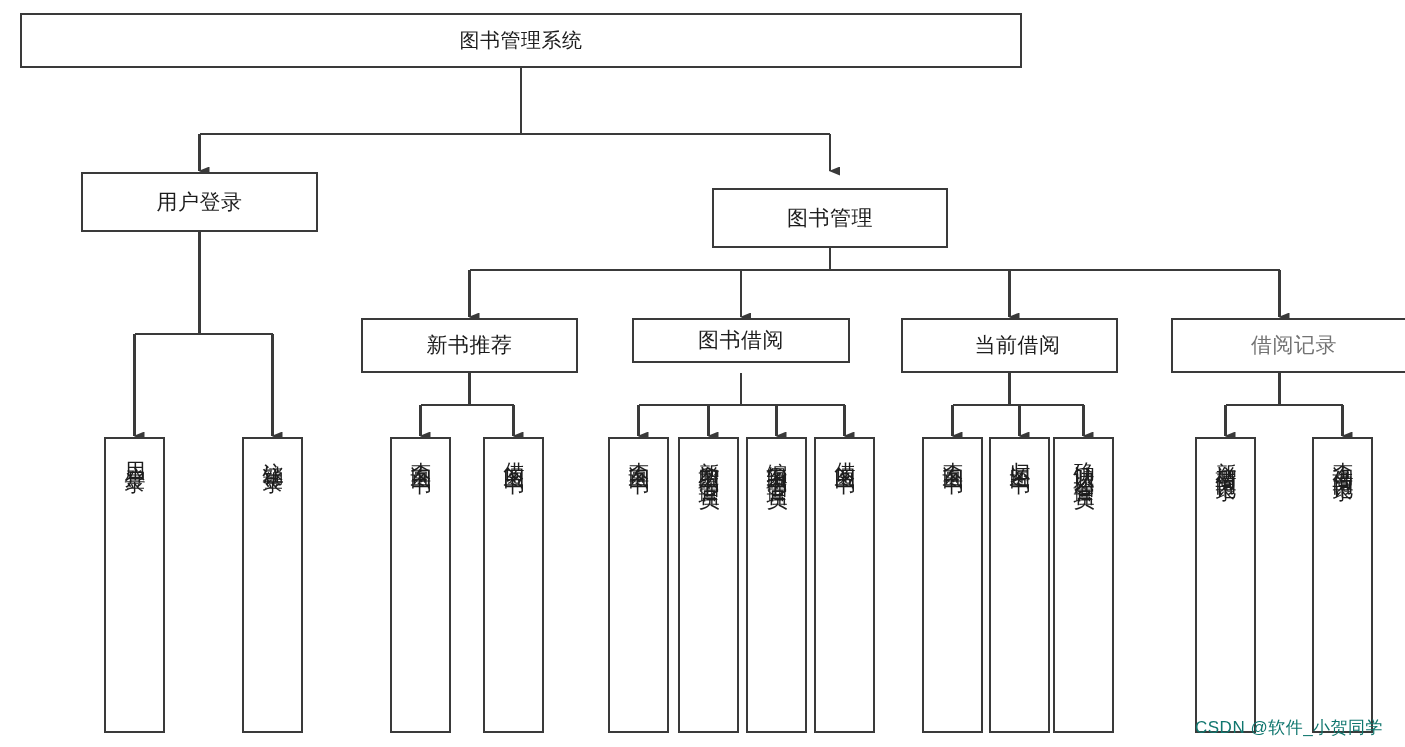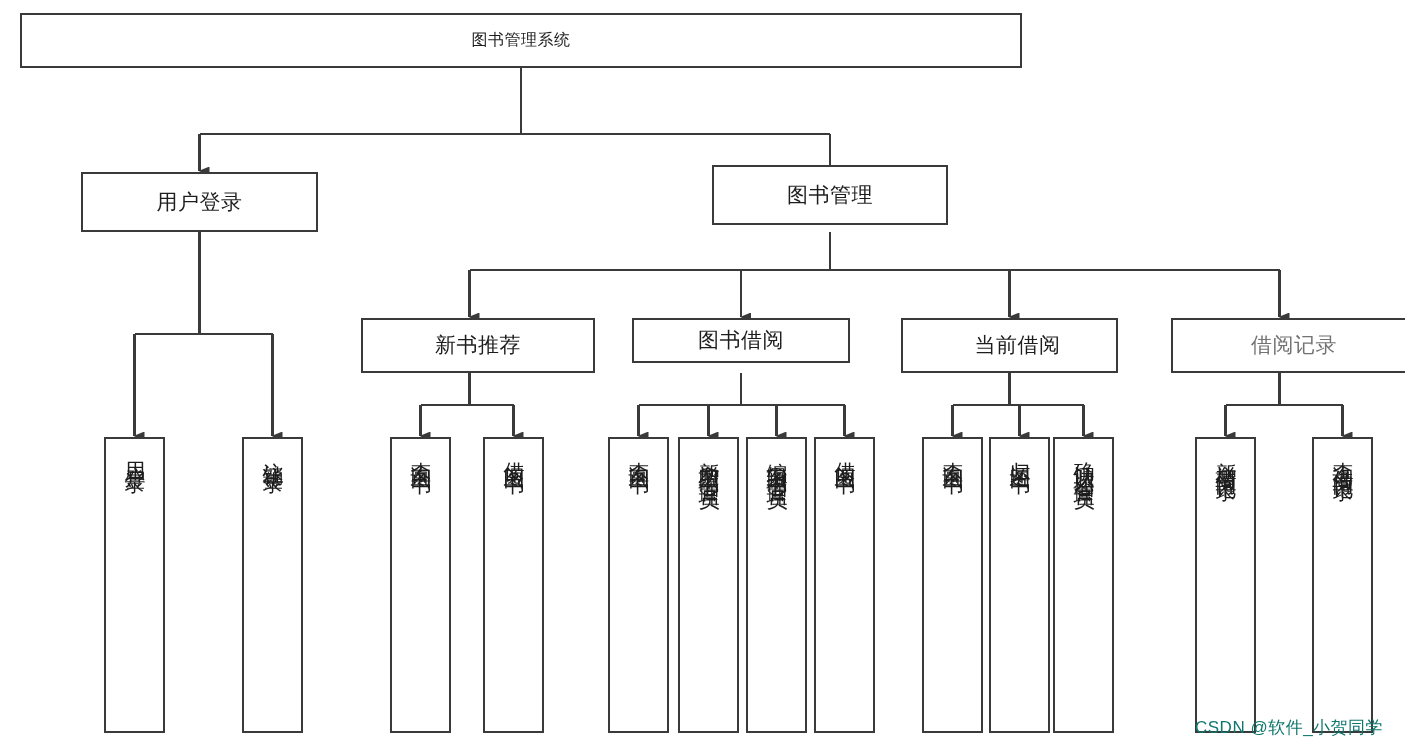--- a/index.html
+++ b/index.html
@@ -47,21 +47,21 @@
     font-size: 21px;
   }
   .node.vert .label {
     writing-mode: vertical-rl;
     text-orientation: upright;
     letter-spacing: 4px;
     padding-top: 6px;
     white-space: nowrap;
   }
   .node.root {
-    font-size: 16px;
+    font-size: 20px;
     text-align: center;
   }
   .watermark {
     position: absolute;
     font-size: 17px;
     color: #0f766e;
     letter-spacing: 0.5px;
     white-space: nowrap;
     user-select: none;
   }
@@ -114,24 +114,24 @@
       </g>
   </svg>
 
   <div id="node-layer">
       <div class="node horiz root" style="left: 20px; top: 13px; width: 1002px; height: 55px; border-color: rgb(58, 58, 58); background: rgb(255, 255, 255); color: rgb(29, 29, 29);">
         <span class="label">图书管理系统</span>
       </div>
       <div class="node horiz" style="left: 81px; top: 172px; width: 237px; height: 60px; border-color: rgb(58, 58, 58); background: rgb(255, 255, 255); color: rgb(29, 29, 29);">
         <span class="label">用户登录</span>
       </div>
-      <div class="node horiz" style="left: 712px; top: 165px; width: 236px; height: 60px; border-color: rgb(58, 58, 58); background: rgb(255, 255, 255); color: rgb(29, 29, 29);">
+      <div class="node horiz" style="left: 712px; top: 188px; width: 236px; height: 60px; border-color: rgb(58, 58, 58); background: rgb(255, 255, 255); color: rgb(29, 29, 29);">
         <span class="label">图书管理</span>
       </div>
-      <div class="node horiz" style="left: 361px; top: 318px; width: 234px; height: 55px; border-color: rgb(58, 58, 58); background: rgb(255, 255, 255); color: rgb(29, 29, 29);">
+      <div class="node horiz" style="left: 361px; top: 318px; width: 217px; height: 55px; border-color: rgb(58, 58, 58); background: rgb(255, 255, 255); color: rgb(29, 29, 29);">
         <span class="label">新书推荐</span>
       </div>
       <div class="node horiz" style="left: 632px; top: 318px; width: 218px; height: 45px; border-color: rgb(58, 58, 58); background: rgb(255, 255, 255); color: rgb(29, 29, 29);">
         <span class="label">图书借阅</span>
       </div>
       <div class="node horiz" style="left: 901px; top: 318px; width: 217px; height: 55px; border-color: rgb(58, 58, 58); background: rgb(255, 255, 255); color: rgb(29, 29, 29); padding-left: 16px;">
         <span class="label">当前借阅</span>
       </div>
       <div class="node horiz" style="left: 1171px; top: 318px; width: 246px; height: 55px; border-color: rgb(58, 58, 58); background: rgb(255, 255, 255); color: #737373;">
         <span class="label">借阅记录</span>

